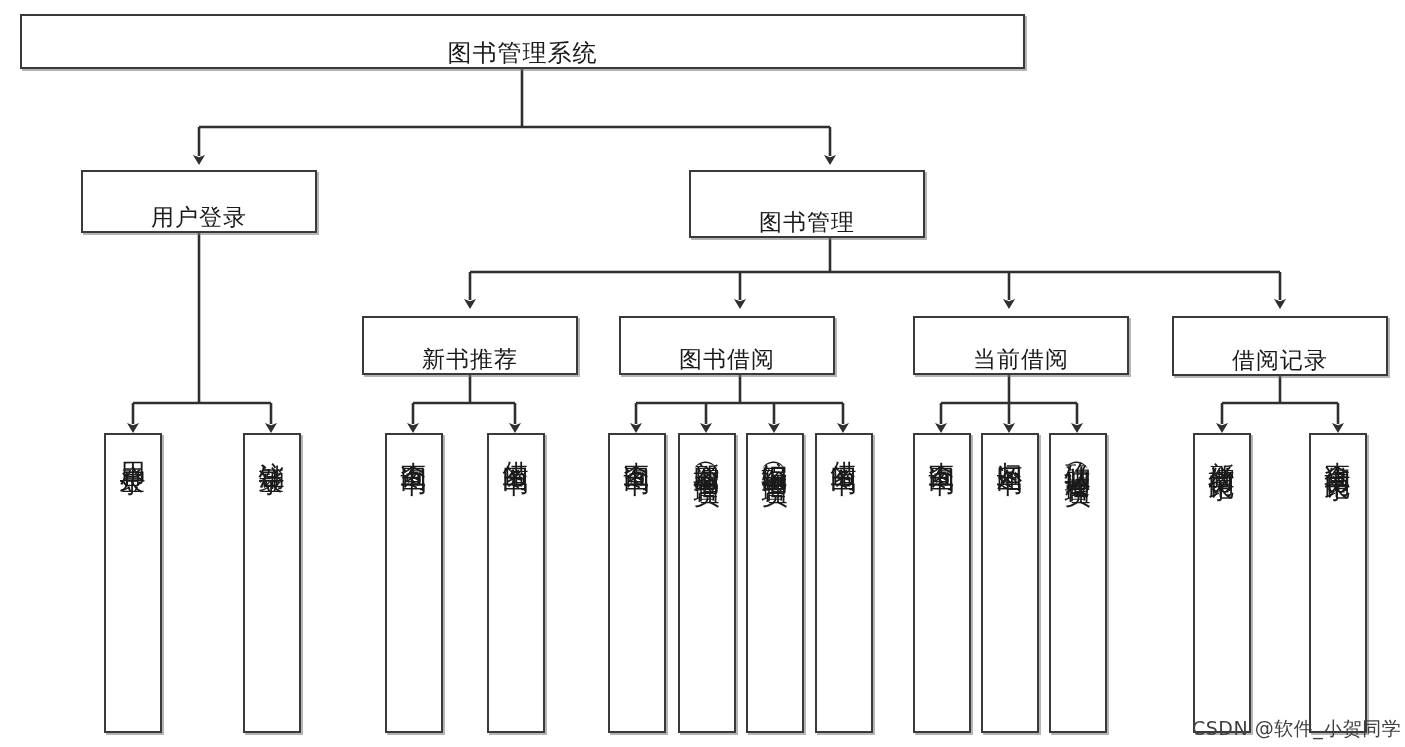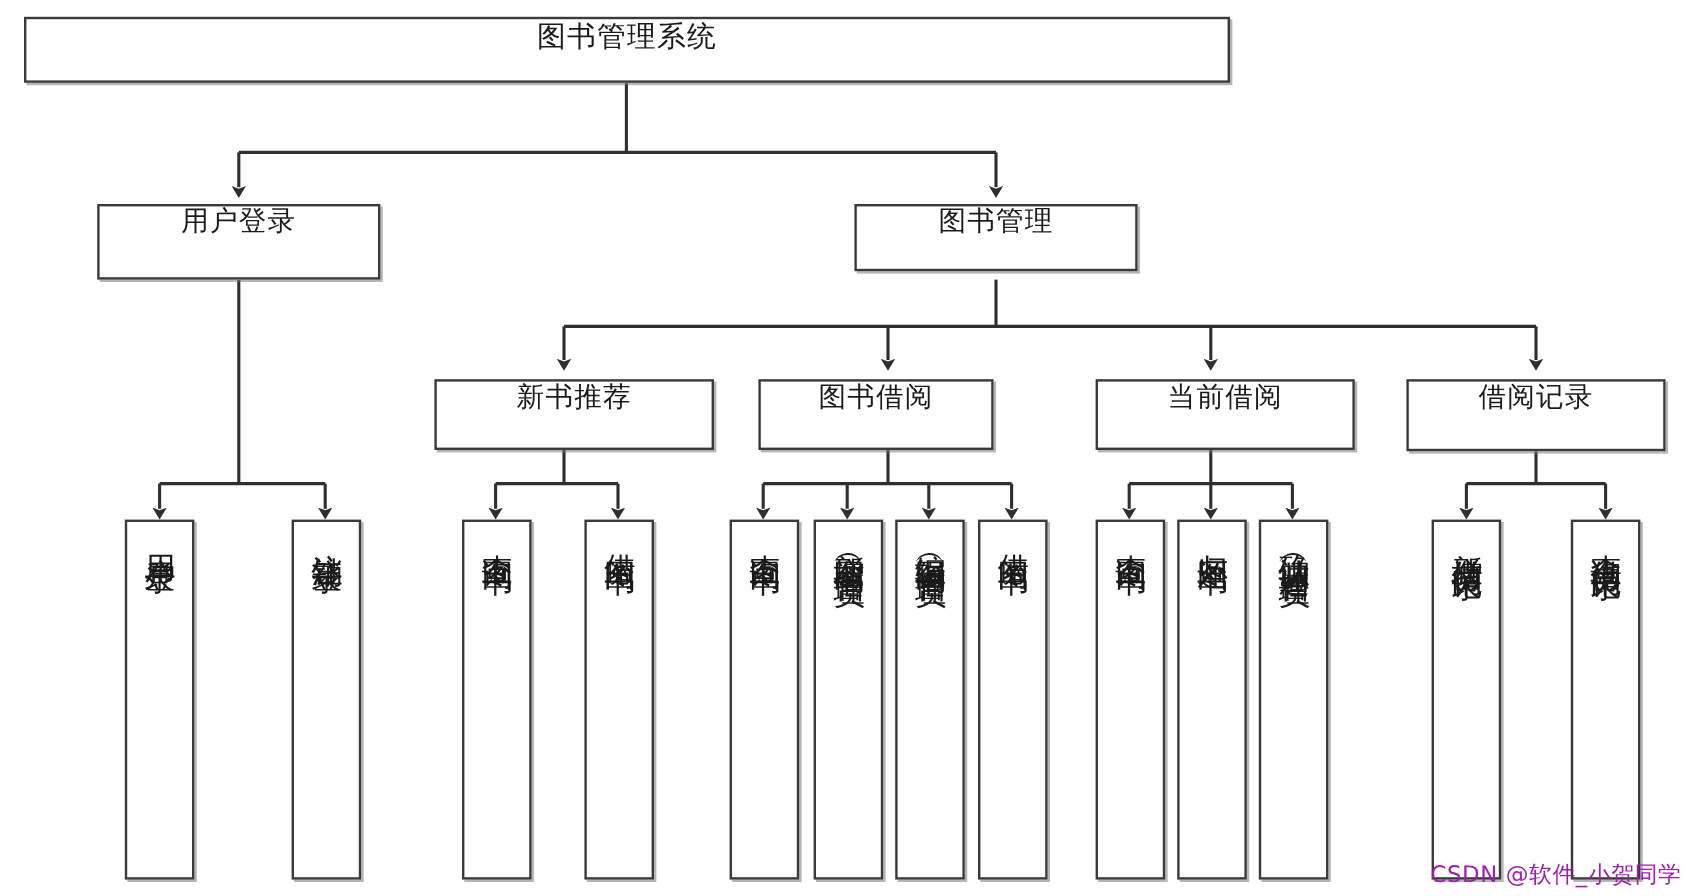--- a/index.html
+++ b/index.html
@@ -26,21 +26,21 @@
     height: 747px;
     pointer-events: none;
   }
   .node {
     position: absolute;
     box-sizing: border-box;
     background: #ffffff;
     border: 2.5px solid #3a3a3a;
     box-shadow: 2px 2px 0 rgba(120,120,120,0.55);
     display: flex;
-    align-items: flex-start;
+    align-items: flex-end;
     justify-content: center;
     color: #1a1a1a;
     z-index: 2;
   }
   .node .label {
     display: block;
     text-align: center;
     line-height: 1.18;
     letter-spacing: 1px;
   }
@@ -60,21 +60,21 @@
     writing-mode: vertical-rl;
     text-orientation: upright;
     font-size: 26px;
     line-height: 1.0;
     letter-spacing: 3px;
     white-space: nowrap;
   }
   .watermark {
     position: absolute;
     font-size: 19px;
-    color: #a21caf;
+    color: #404040;
     white-space: nowrap;
     z-index: 5;
     letter-spacing: 0.5px;
   }
 </style>
 </head>
 <body>
 
 <div id="canvas">
 
@@ -128,28 +128,28 @@
     </g>
   </svg>
 
   <div class="node horiz root" style="left:20px; top:14px; width:1005px; height:55px;">
     <span class="label">图书管理系统</span>
   </div>
 
   <div class="node horiz" style="left:81px; top:170px; width:236px; height:63px;">
     <span class="label">用户登录</span>
   </div>
-  <div class="node horiz" style="left:712px; top:170px; width:236px; height:56px;">
+  <div class="node horiz" style="left:689px; top:170px; width:236px; height:68px;">
     <span class="label">图书管理</span>
   </div>
 
-  <div class="node horiz" style="left:362px; top:316px; width:233px; height:59px;">
+  <div class="node horiz" style="left:362px; top:316px; width:216px; height:59px;">
     <span class="label">新书推荐</span>
   </div>
-  <div class="node horiz" style="left:632px; top:316px; width:196px; height:59px;">
+  <div class="node horiz" style="left:619px; top:316px; width:216px; height:59px;">
     <span class="label">图书借阅</span>
   </div>
   <div class="node horiz" style="left:901px; top:316px; width:216px; height:59px;margin-left:12px;">
     <span class="label">当前借阅</span>
   </div>
   <div class="node horiz" style="left:1172px; top:316px; width:216px; height:60px;">
     <span class="label">借阅记录</span>
   </div>
 
   <div class="node vert" style="left:104px; top:433px; width:58px; height:300px;">

